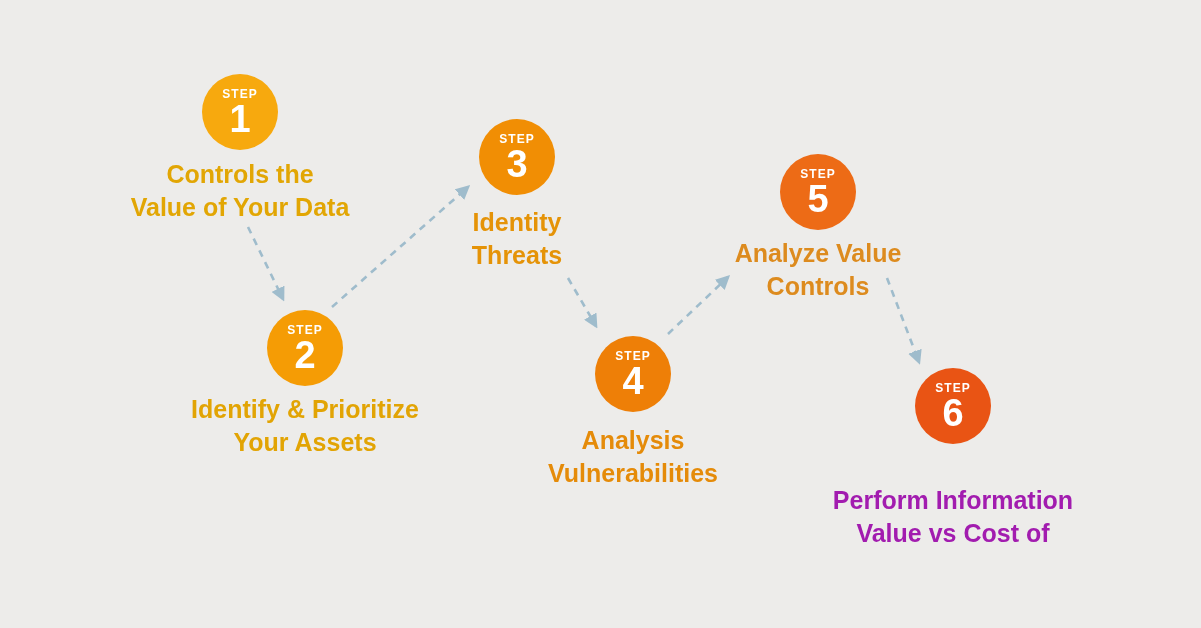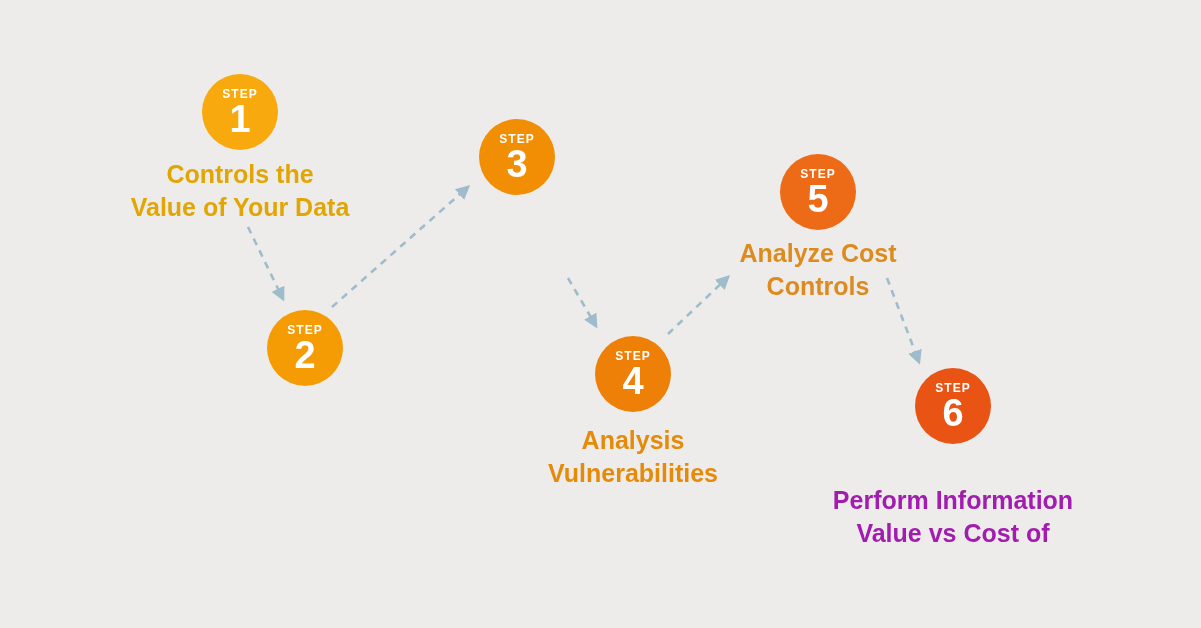--- a/index.html
+++ b/index.html
@@ -92,44 +92,48 @@
     </div>
     <div class="title" style="margin-top: 8px; color: rgb(226, 166, 4);">Controls the
 Value of Your Data</div>
   </div>
 
   <div class="step" style="left:165px;top:310px;width:280px;">
     <div class="circle" style="background-color: rgb(245, 156, 5);">
       <span class="badge">STEP</span>
       <span class="num">2</span>
     </div>
+    <div class="title" style="margin-top: 7px; color: rgb(226, 164, 4);">Identify &amp; Prioritize
+Your Assets</div>
   </div>
 
   <div class="step" style="left:377px;top:119px;width:280px;">
     <div class="circle" style="background-color: rgb(241, 142, 4);">
       <span class="badge">STEP</span>
       <span class="num">3</span>
     </div>
+    <div class="title" style="margin-top: 11px; color: rgb(229, 147, 7);">Identity
+Threats</div>
   </div>
 
   <div class="step" style="left:493px;top:336px;width:280px;">
     <div class="circle" style="background-color: rgb(238, 127, 7);">
       <span class="badge">STEP</span>
       <span class="num">4</span>
     </div>
     <div class="title" style="margin-top: 12px; color: rgb(229, 139, 9);">Analysis
 Vulnerabilities</div>
   </div>
 
   <div class="step" style="left:678px;top:154px;width:280px;">
     <div class="circle" style="background-color: rgb(237, 107, 22);">
       <span class="badge">STEP</span>
       <span class="num">5</span>
     </div>
-    <div class="title" style="margin-top: 7px; color: rgb(221, 139, 30);">Analyze Cost
+    <div class="title" style="margin-top: 7px; color: rgb(221, 139, 30);">Analyze Value
 Controls</div>
   </div>
 
   <div class="step" style="left:798px;top:368px;width:310px;">
     <div class="circle" style="background-color: rgb(233, 84, 20);">
       <span class="badge">STEP</span>
       <span class="num">6</span>
     </div>
     <div class="title" style="margin-top: 40px; color: #a21caf; text-align: center;">Perform Information
 Value vs Cost of

